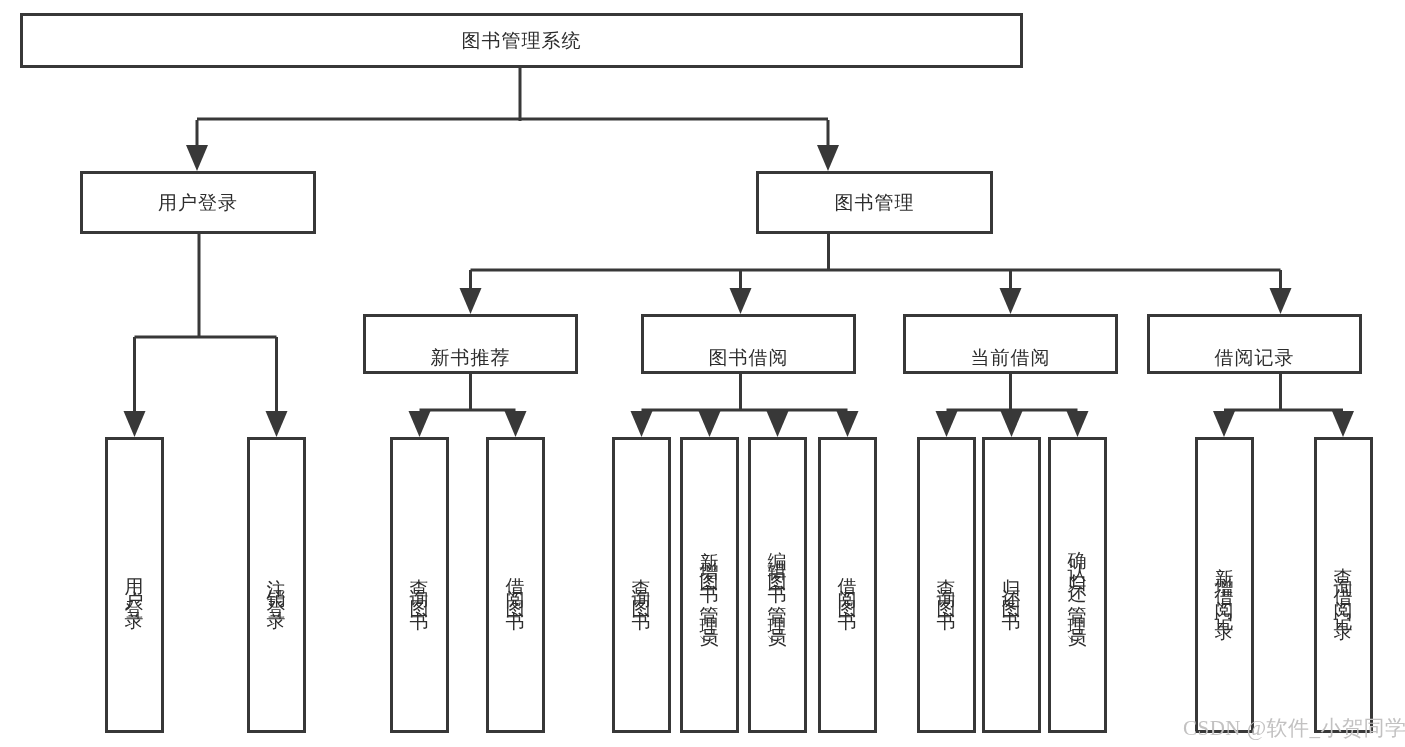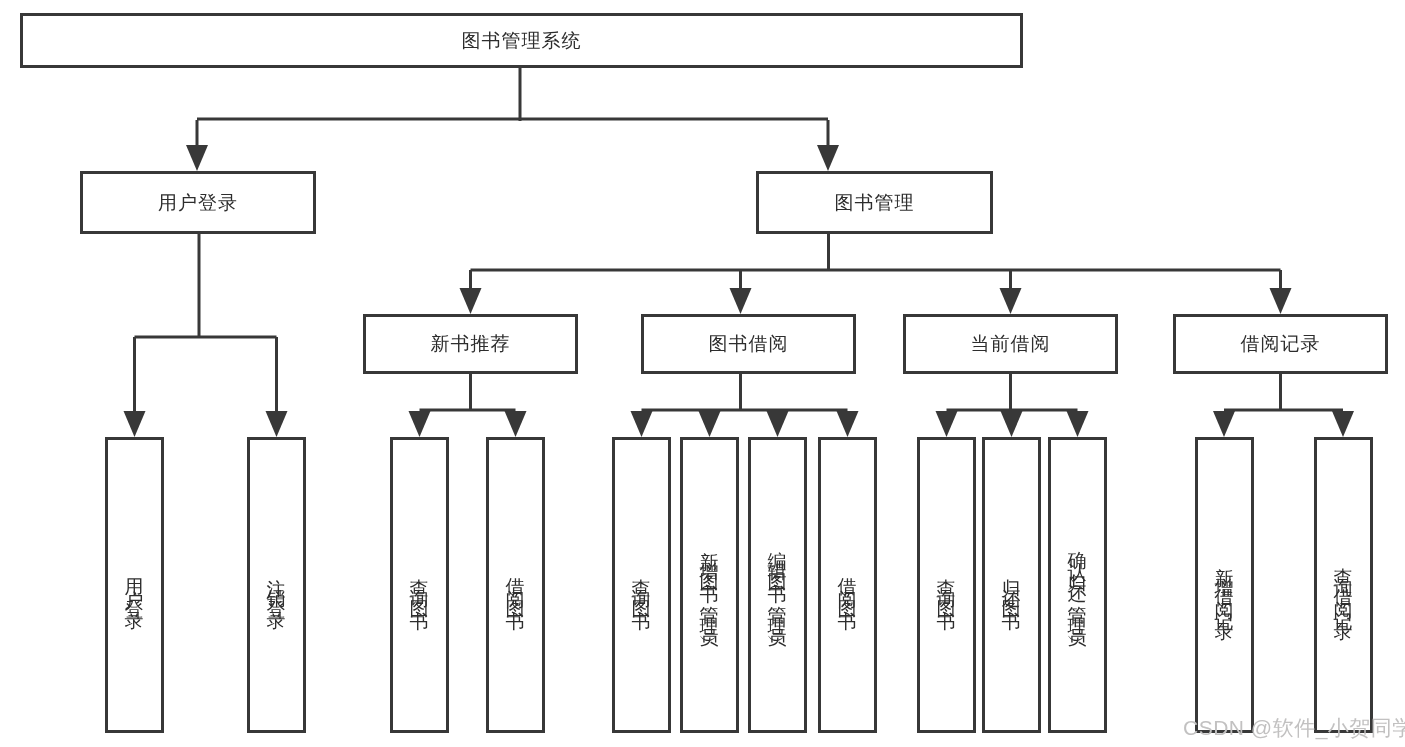--- a/index.html
+++ b/index.html
@@ -8,20 +8,21 @@
     --wm:#c2c1c1;
     --bg:#ffffff;
   }
   html,body{margin:0;padding:0;background:var(--bg);}
   body{font-family:"Liberation Sans","DejaVu Sans",sans-serif;}
   .canvas{
     position:relative;
     width:1405px;height:747px;
     background:var(--bg);
     overflow:hidden;
+    font-family:Liberation Serif, serif;
   }
   .connectors{position:absolute;left:0;top:0;z-index:1;}
   .connectors path{stroke:var(--line);stroke-width:3;fill:none;}
   .connectors polygon{fill:var(--line);stroke:none;}
   .box{
     position:absolute;
     box-sizing:border-box;
     background:#fff;
     border:3px solid var(--line);
     display:flex;
@@ -51,25 +52,25 @@
     font-size:21px;
     color:var(--wm);
     white-space:nowrap;
     z-index:3;
     letter-spacing:0.5px;
   }
   
   .n-root{left:20px;top:13px;width:1003px;height:55px;}
   .n-l2a{left:80px;top:171px;width:236px;height:63px;}
   .n-l2b{left:710px;top:171px;width:237px;height:63px;margin-left:46px;}
-  .n-l3{top:314px;width:215px;height:60px;}
+  .n-l3{top:314px;width:215px;height:60px;align-items:flex-end;}
   .n-l3a{left:363px;}
   .n-l3b{left:633px;margin-left:8px;}
   .n-l3c{left:903px;}
-  .n-l3d{left:1173px;}
+  .n-l3d{left:1147px;}
   .n-leaf{top:437px;width:59px;height:296px;}
   .x105{left:105px;}  .x247{left:247px;}
   .x390{left:390px;}  .x486{left:486px;}
   .x612{left:612px;}  .x680{left:680px;}  .x748{left:748px;}  .x818{left:818px;}
   .x917{left:917px;}  .x982{left:982px;}  .x1048{left:1048px;}
   .x1195{left:1195px;} .x1314{left:1314px;}
 </style>
 </head>
 <body>
 

